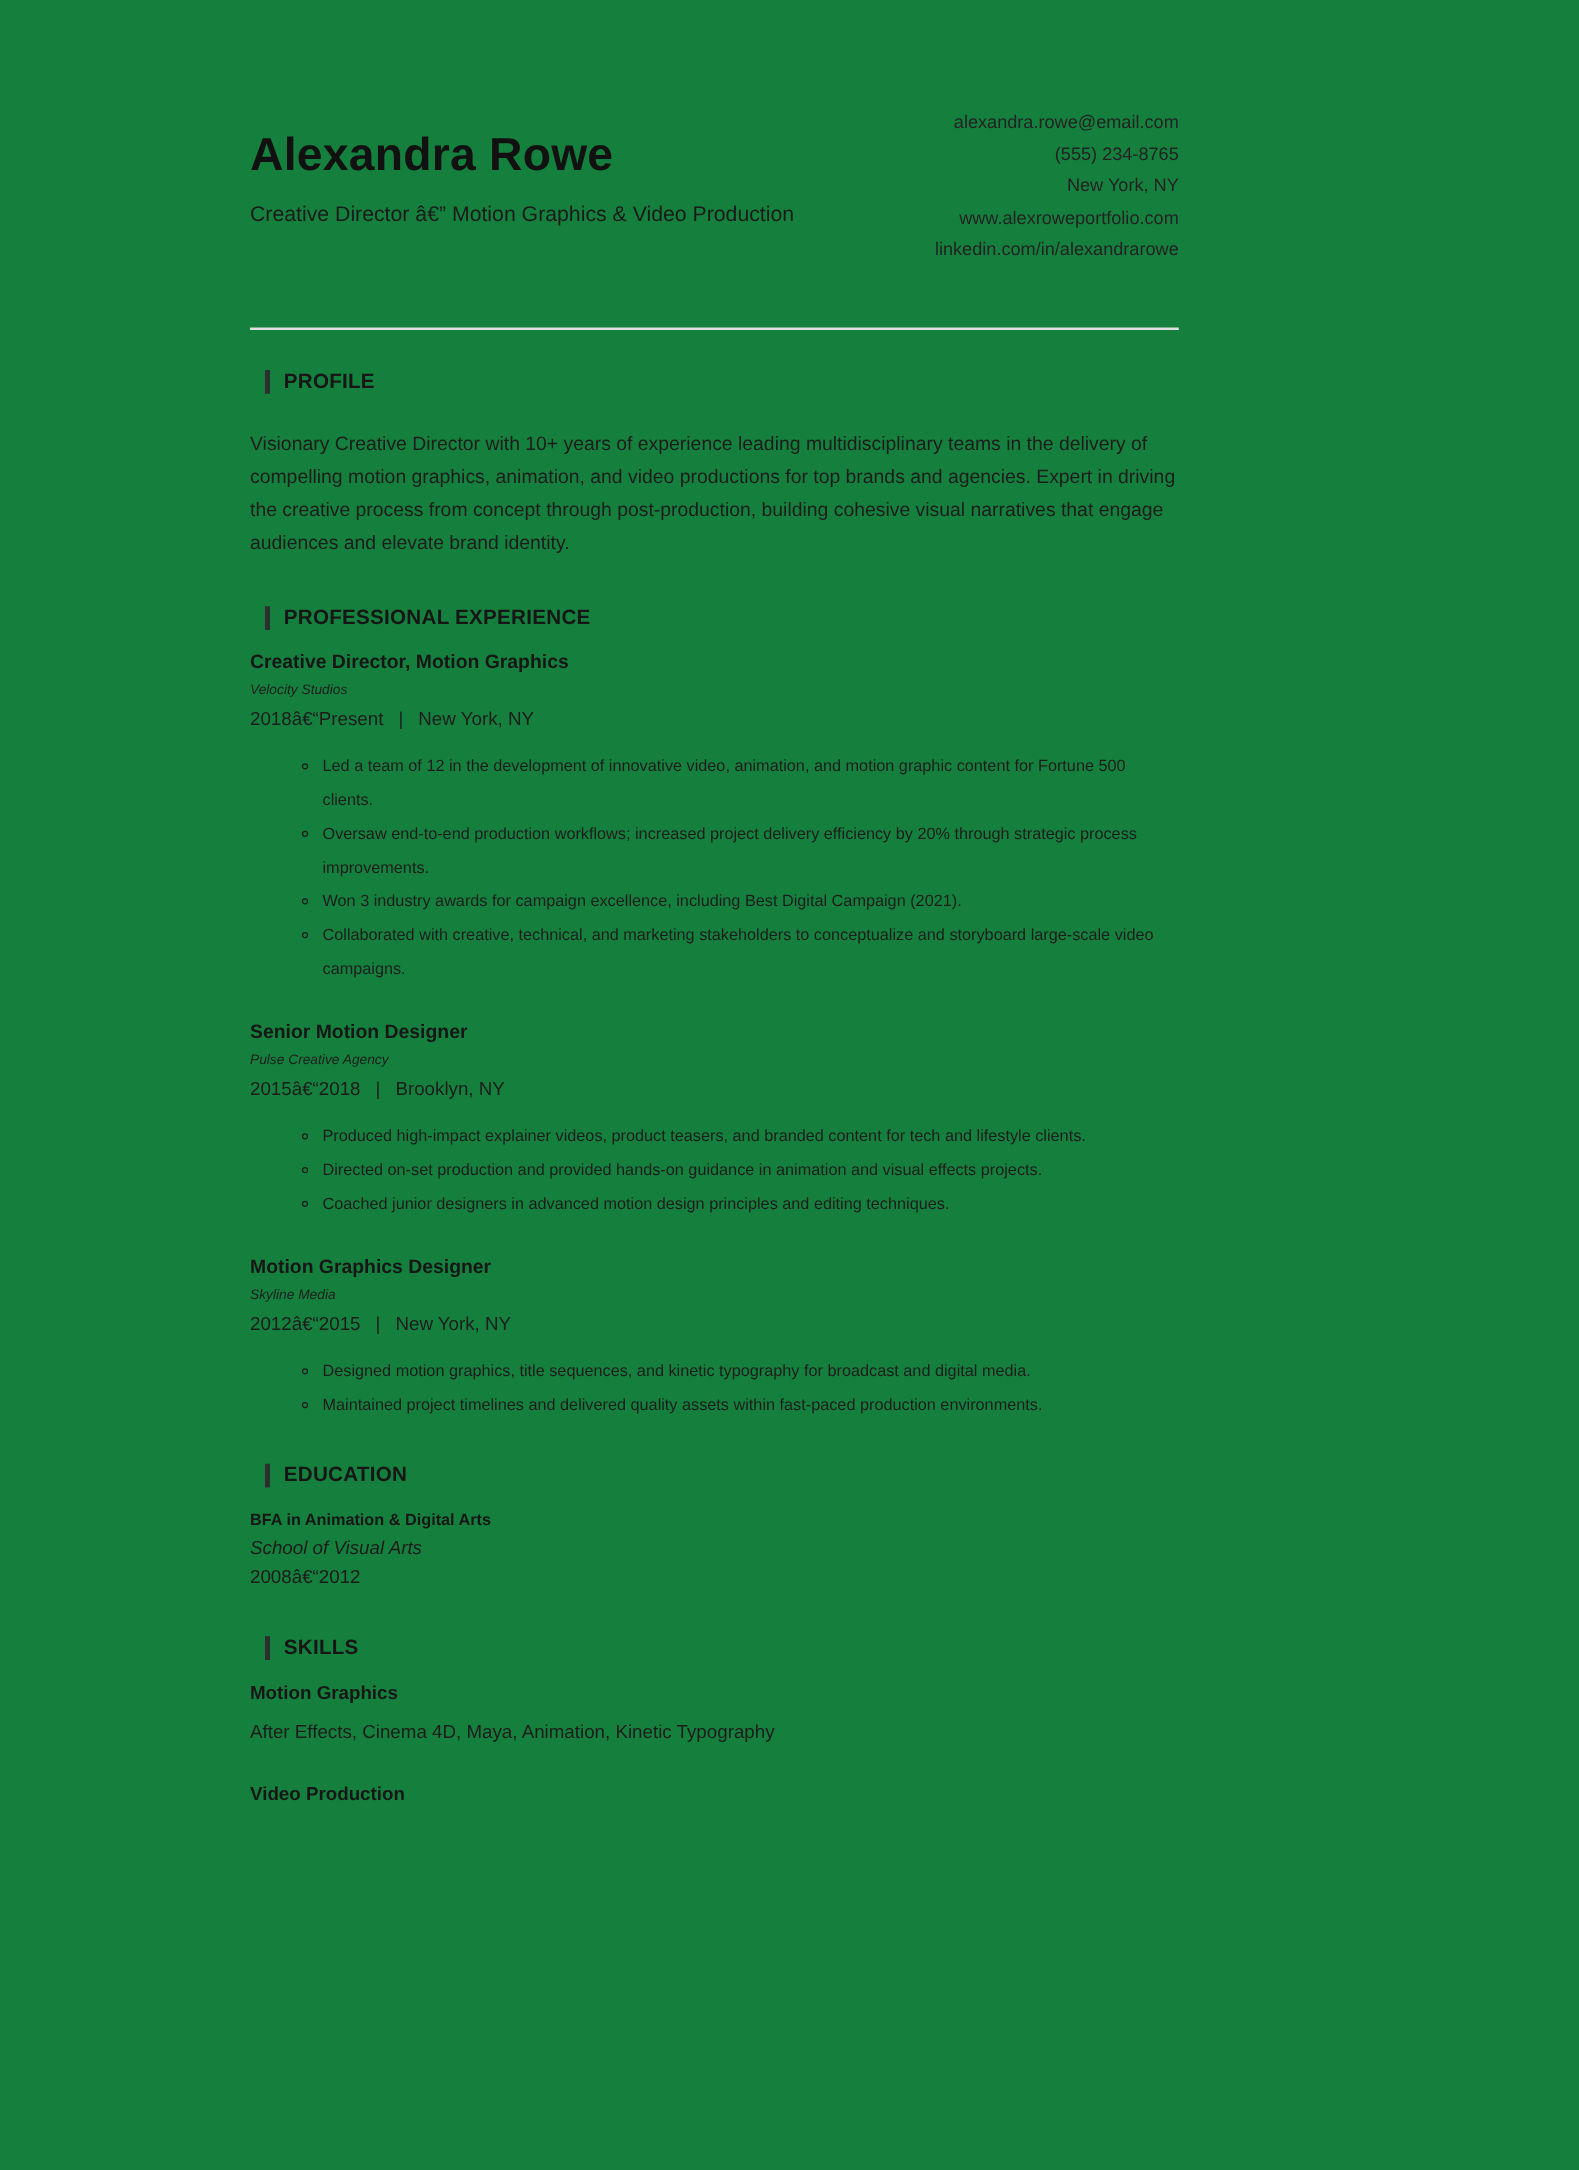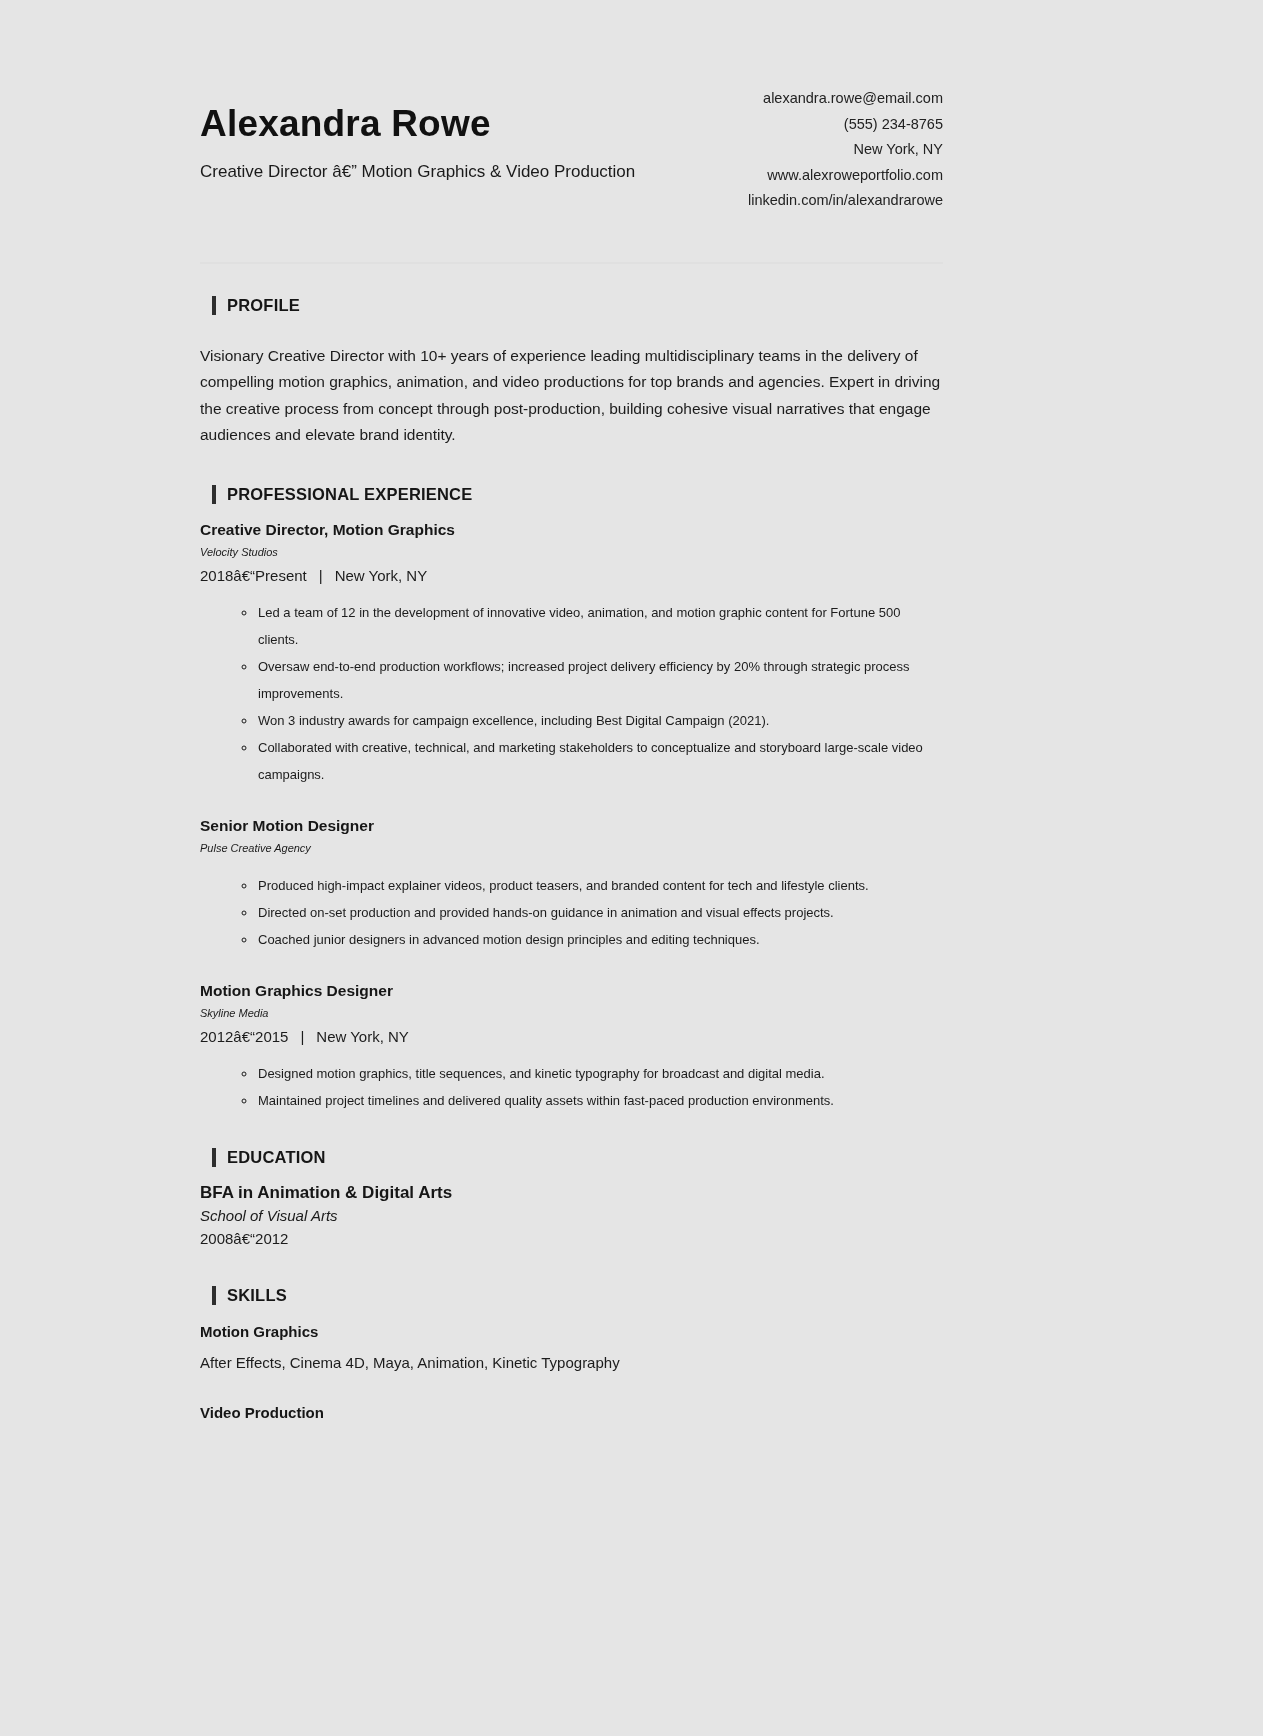--- a/index.html
+++ b/index.html
@@ -1,19 +1,19 @@
 <!DOCTYPE html>
 <html><head>
 <meta charset="utf-8">
 <style>
   html, body { margin:0; padding:0; background:#ffffff; }
   .page {
     position:relative;
     width:1263px; height:1736px;
-    background:#e5e5e5;
+    background:#15803d;
     font-family:"Liberation Sans","DejaVu Sans",sans-serif;
     color:#1b1b1b;
     overflow:hidden;
   }
   .content { position:absolute; left:200px; top:0; width:743px; }
 
   
   .header { margin-top:86px; display:flex; justify-content:space-between; align-items:flex-start; }
   .name {
     font-size:37px; font-weight:700; color:#111;
@@ -44,21 +44,21 @@
   .job-bullets {
     margin:12px 0 0 0; padding:0 0 0 57px;
     list-style-type:circle;
     font-size:13px; line-height:27px; color:#1c1c1c;
   }
   .job-bullets li { margin:0; padding-left:1px; }
 
   
   .section-education { margin-top:34px; }
   .edu-entry { margin-top:14px; }
-  .edu-degree { font-size:17px; font-weight:700; line-height:23px; color:#161616; }
+  .edu-degree { font-size:13px; font-weight:700; line-height:23px; color:#161616; }
   .edu-school { font-size:15px; font-style:italic; line-height:23px; }
   .edu-dates { font-size:15px; line-height:23px; }
 
   
   .section-skills { margin-top:36px; }
   .skill-group { margin-top:16px; }
   .skill-group + .skill-group { margin-top:29px; }
   .skill-name { font-size:15px; font-weight:700; line-height:21px; color:#161616; }
   .skill-items { font-size:15px; line-height:21px; margin-top:10px; color:#1c1c1c; }
 </style>
@@ -108,20 +108,23 @@
               <li>Led a team of 12 in the development of innovative video, animation, and motion graphic content for Fortune 500 clients.</li>
               <li>Oversaw end-to-end production workflows; increased project delivery efficiency by 20% through strategic process improvements.</li>
               <li>Won 3 industry awards for campaign excellence, including Best Digital Campaign (2021).</li>
               <li>Collaborated with creative, technical, and marketing stakeholders to conceptualize and storyboard large-scale video campaigns.</li>
             </ul>
   </div>
 
   <div class="job">
     <div class="job-title">Senior Motion Designer</div>
     <div class="job-company">Pulse Creative Agency</div>
+    <div class="job-meta">
+      <span>2015â€“2018</span><span class="sep">|</span><span>Brooklyn, NY</span>
+    </div>
     <ul class="job-bullets">
               <li>Produced high-impact explainer videos, product teasers, and branded content for tech and lifestyle clients.</li>
               <li>Directed on-set production and provided hands-on guidance in animation and visual effects projects.</li>
               <li>Coached junior designers in advanced motion design principles and editing techniques.</li>
             </ul>
   </div>
 
   <div class="job">
     <div class="job-title">Motion Graphics Designer</div>
     <div class="job-company">Skyline Media</div>

